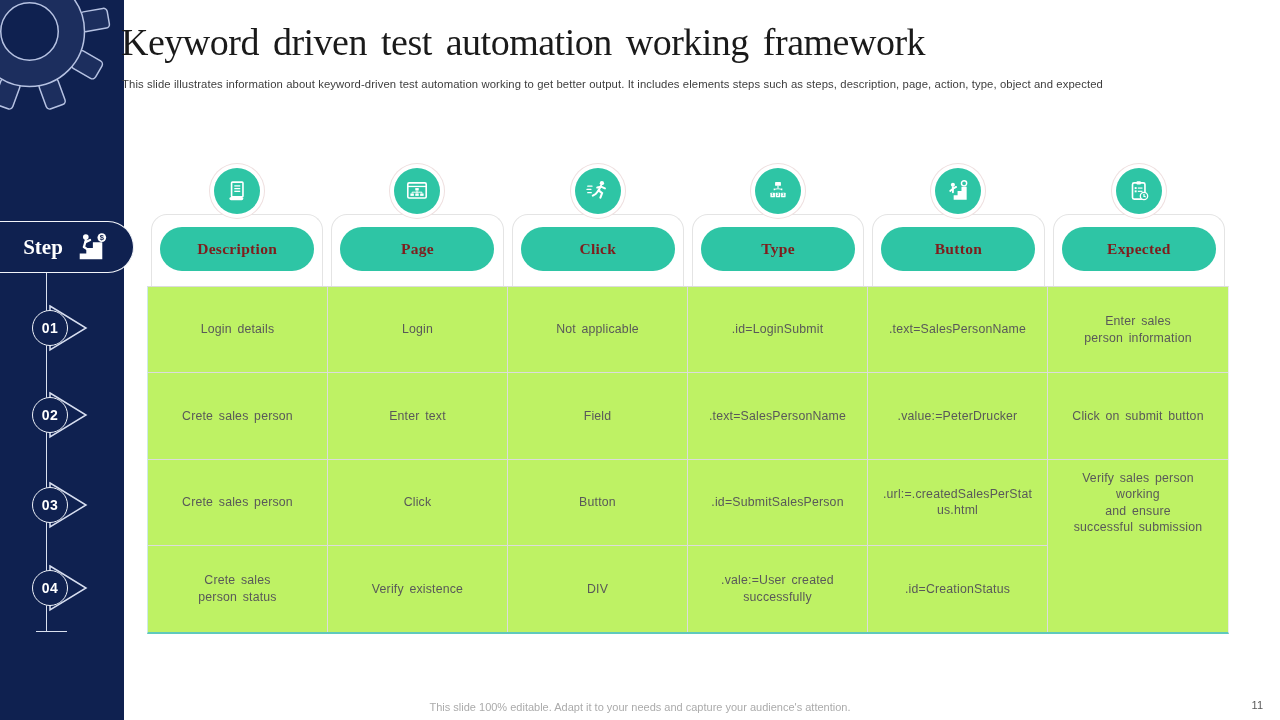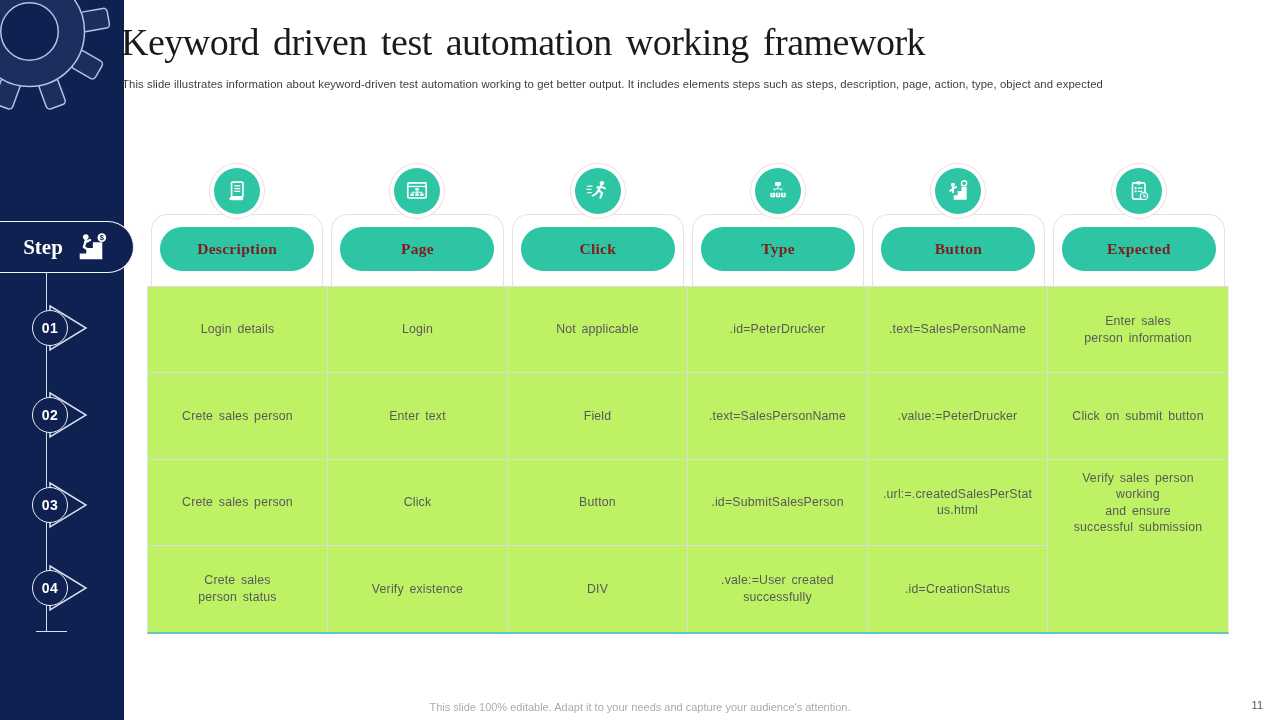--- a/index.html
+++ b/index.html
@@ -236,21 +236,21 @@
             </g>
           </svg>
         </div>
         <div class="th-pill">Expected</div>
       </div>
     </div>
   <div class="tgrid" id="tgrid">
       <div class="td">Login details</div>
       <div class="td">Login</div>
       <div class="td">Not applicable</div>
-      <div class="td">.id=PeterDrucker</div>
+      <div class="td">.id=LoginSubmit</div>
       <div class="td">.text=SalesPersonName</div>
       <div class="td">Enter sales
 person information</div>
       <div class="td">Crete sales person</div>
       <div class="td">Enter text</div>
       <div class="td">Field</div>
       <div class="td">.text=SalesPersonName</div>
       <div class="td">.value:=PeterDrucker</div>
       <div class="td">Click on submit button</div>
       <div class="td">Crete sales person</div>

